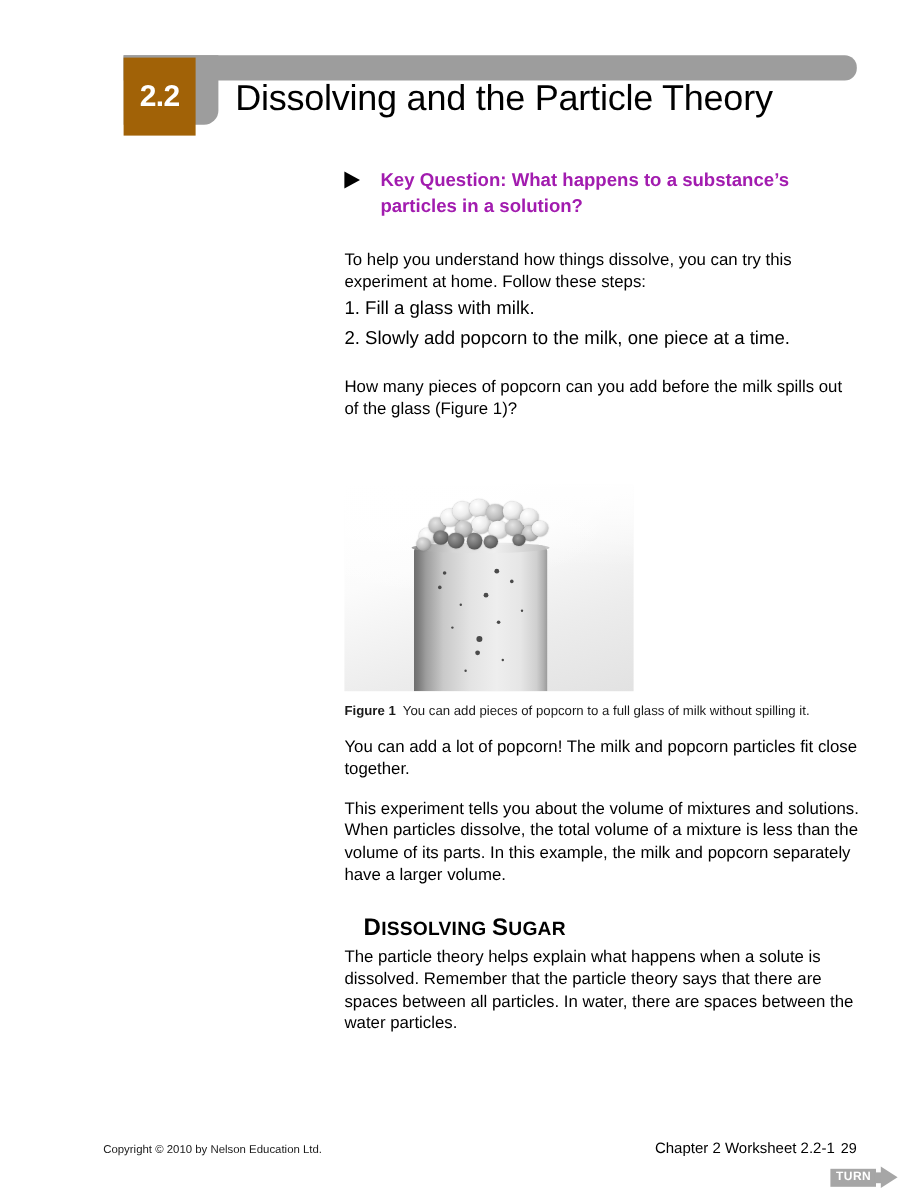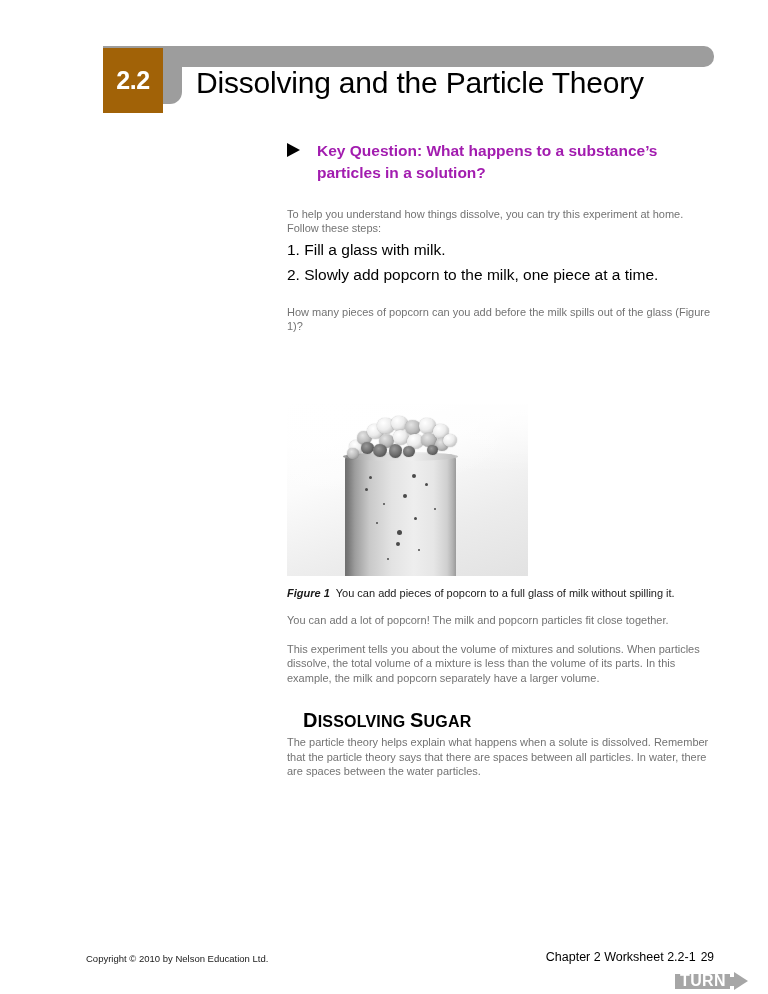--- a/index.html
+++ b/index.html
@@ -93,24 +93,24 @@
     position: absolute;
     left: 0px;
     top: 3px;
     width: 0; height: 0;
     border-top: 7px solid transparent;
     border-bottom: 7px solid transparent;
     border-left: 13px solid #000000;
   }
 
   p.body {
-    font-size: 11px;
+    font-size: 14px;
     line-height: 1.32;
     margin: 0 0 14px 0;
-    color: #737373;
+    color: #000000;
   }
   p.body.tight { margin-bottom: 4px; }
   p.step { margin: 0 0 5px 0; font-size: 15.5px; line-height: 1.32; }
   .gap { height: 14px; }
 
   
   #figure-block {
     position: absolute;
     left: 287px;
     top: 404px;
@@ -182,21 +182,21 @@
     background: radial-gradient(circle at 38% 32%, #e4e4e4 0%, #bcbcbc 50%, #7e7e7e 100%);
   }
 
   .figure-caption {
     margin-top: 10px;
     font-size: 11px;
     line-height: 1.3;
     color: #1a1a1a;
     width: 430px;
   }
-  .figure-caption b { font-weight: bold; font-style: italic; }
+  .figure-caption b { font-weight: bold; }
 
   
   #after-figure {
     position: absolute;
     left: 287px;
     top: 613px;
     width: 432px;
   }
   .subhead {
     font-size: 20px;
@@ -236,21 +236,21 @@
     position: absolute;
     right: 20px;
     top: 25px;
     height: 16px;
     display: flex;
     align-items: center;
   }
   .turn-rect {
     background: #a6a6a6;
     color: #ffffff;
-    font-size: 16px;
+    font-size: 10px;
     font-weight: bold;
     letter-spacing: 0.4px;
     padding: 2px 4px 2px 5px;
     line-height: 1;
     height: 11px;
     display: flex;
     align-items: center;
   }
   .turn-arrow {
     width: 0; height: 0;

